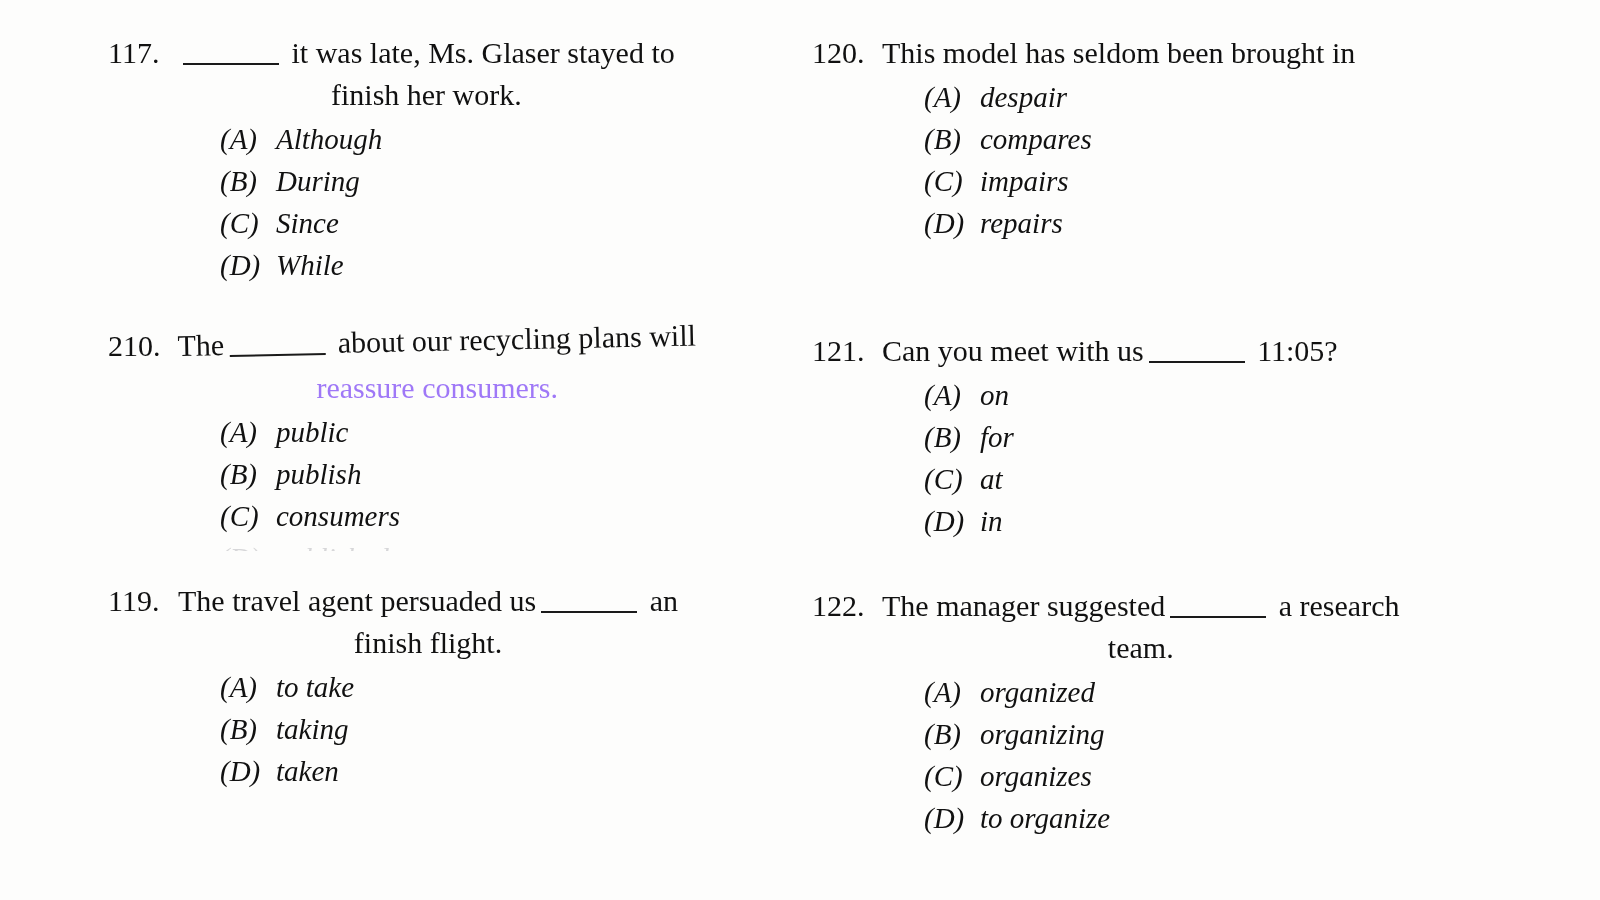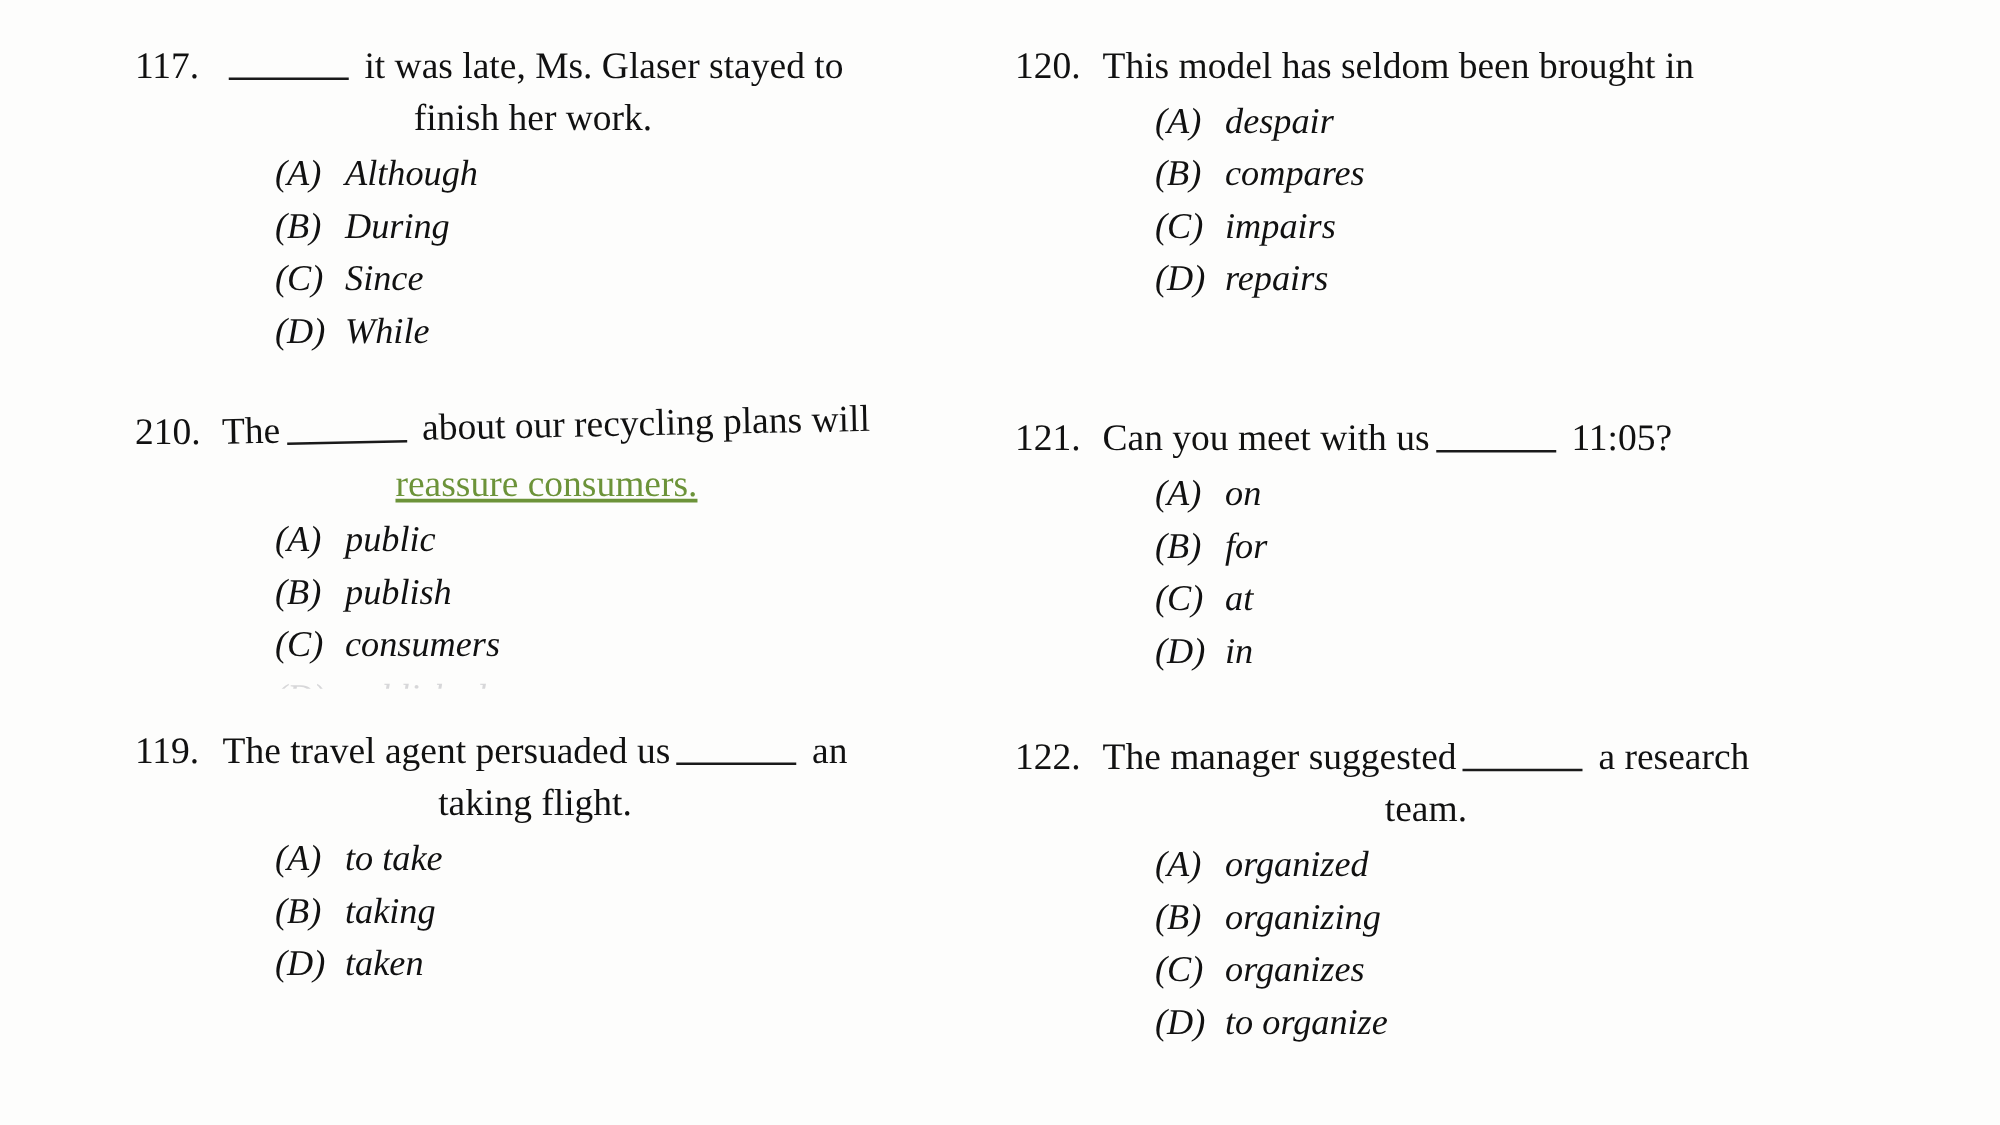--- a/index.html
+++ b/index.html
@@ -78,21 +78,21 @@
     line-height: 42px;
     white-space: nowrap;
   }
   .opt-letter {
     display: inline-block;
     width: 56px;
   }
   .opt-text { display: inline-block; }
 
   
-  .faded      { color: #4d7c0f; opacity: .82; text-decoration: underline; }
+  .faded      { color: #8b5cf6; opacity: .82; }
   .skew-up    { display: inline-block; transform: rotate(-1.15deg); transform-origin: left bottom; }
   .clipped {
     display: block;
     height: 14px;
     overflow: hidden;
     color: #b9b9bd;
     font-size: 29px;
     line-height: 42px;
     white-space: nowrap;
     opacity: .55;
@@ -115,21 +115,21 @@
       <div class="question q1">
         <div class="stem"><span class="q-num">210.</span><span class="stem-body"><span class="stem-line"><span class="skew-up"><span>The</span><span class="blank"></span><span> about our recycling plans will</span></span></span><span class="stem-line"><span class="faded"><span>reassure consumers.</span></span></span></span></div>
         <div class="options">
           <div class="option"><span class="opt-letter">(A)</span><span class="opt-text">public</span></div>
           <div class="option"><span class="opt-letter">(B)</span><span class="opt-text">publish</span></div>
           <div class="option"><span class="opt-letter">(C)</span><span class="opt-text">consumers</span></div>
           <div class="option clipped"><span class="opt-letter">(D)</span><span class="opt-text">published</span></div>
         </div>
       </div>
       <div class="question q2">
-        <div class="stem"><span class="q-num">119.</span><span class="stem-body"><span class="stem-line"><span><span>The travel agent persuaded us</span><span class="blank"></span><span> an</span></span></span><span class="stem-line"><span><span>taking flight.</span></span></span></span></div>
+        <div class="stem"><span class="q-num">119.</span><span class="stem-body"><span class="stem-line"><span><span>The travel agent persuaded us</span><span class="blank"></span><span> an</span></span></span><span class="stem-line"><span><span>finish flight.</span></span></span></span></div>
         <div class="options">
           <div class="option"><span class="opt-letter">(A)</span><span class="opt-text">to take</span></div>
           <div class="option"><span class="opt-letter">(B)</span><span class="opt-text">taking</span></div>
           <div class="option"><span class="opt-letter">(D)</span><span class="opt-text">taken</span></div>
         </div>
       </div>
     </div>
   <div class="column" id="col-right">
       <div class="question q0">
         <div class="stem"><span class="q-num">120.</span><span class="stem-body"><span class="stem-line"><span><span>This model has seldom been brought in</span></span></span></span></div>

